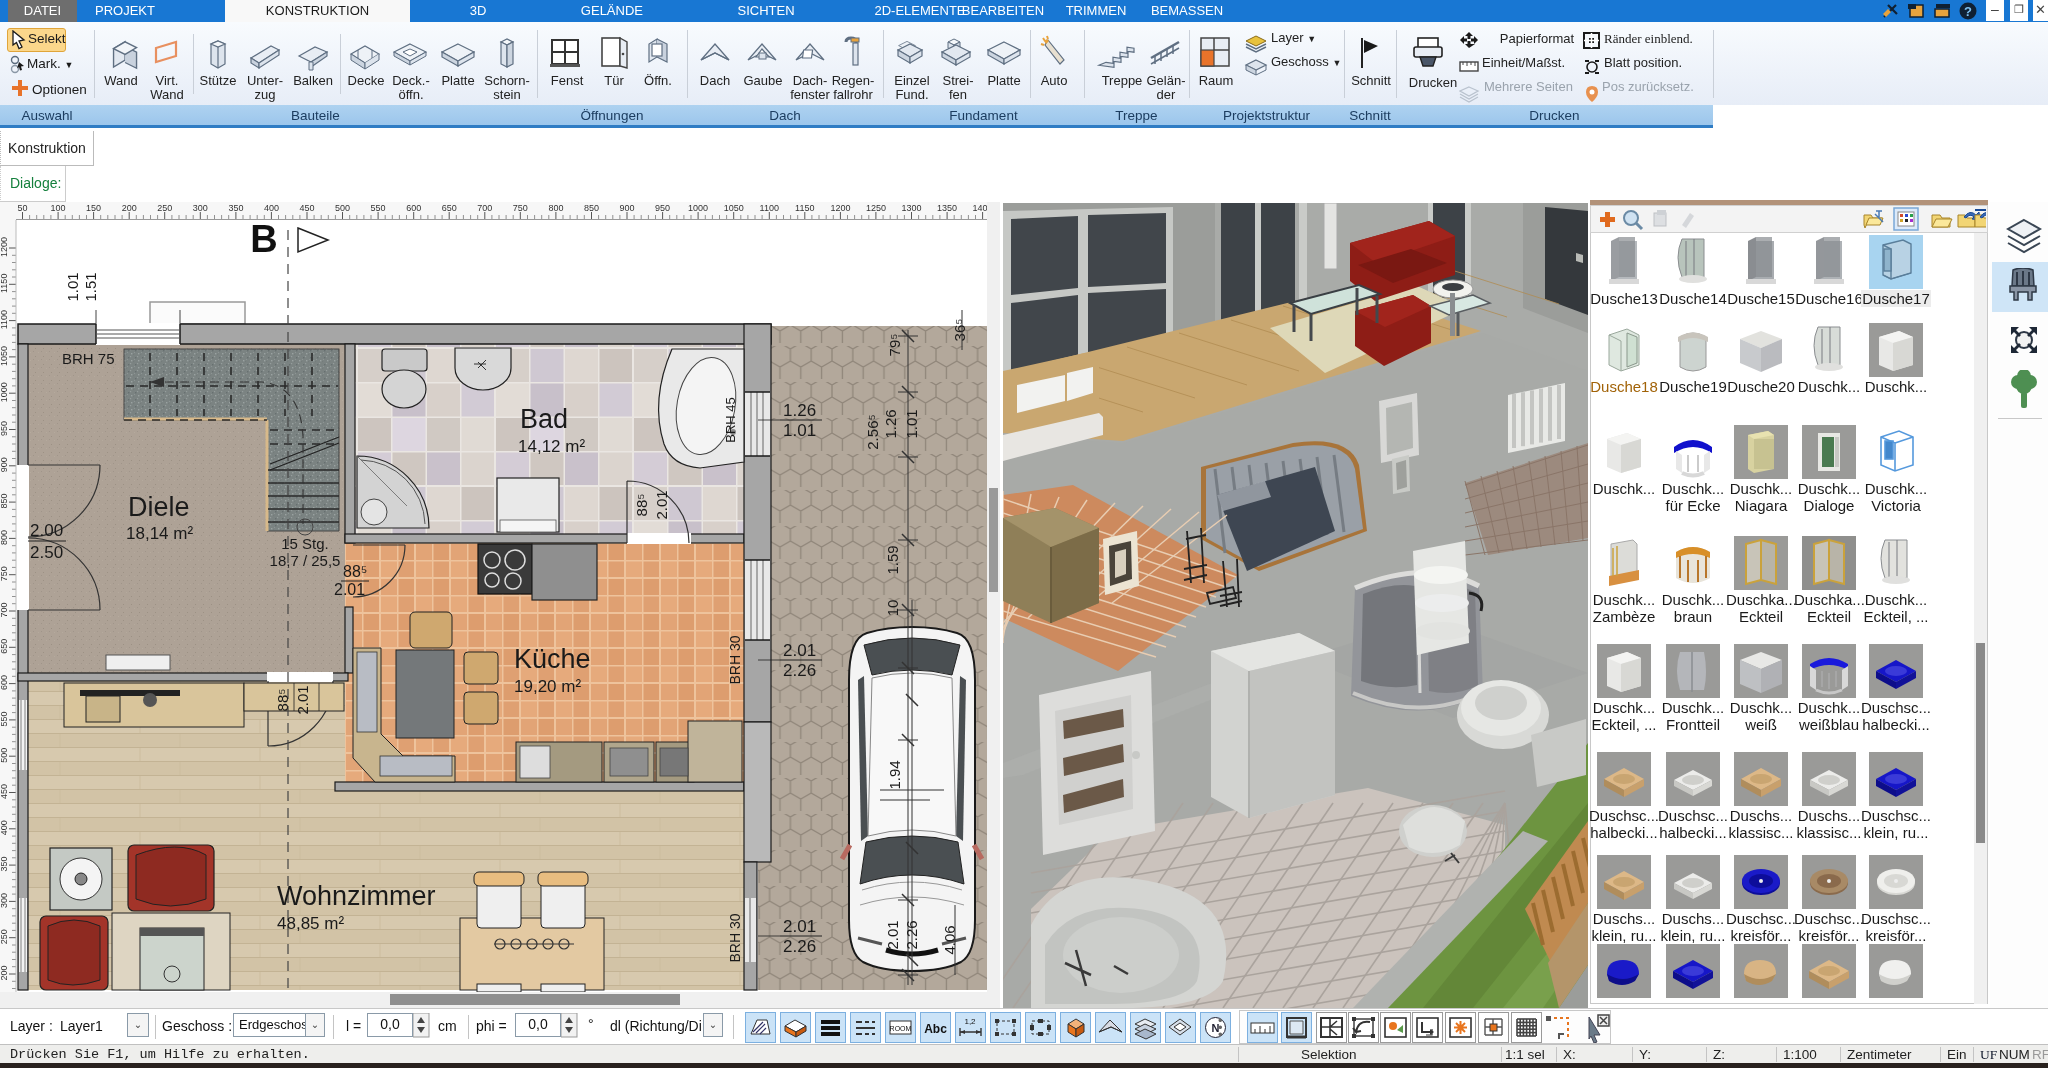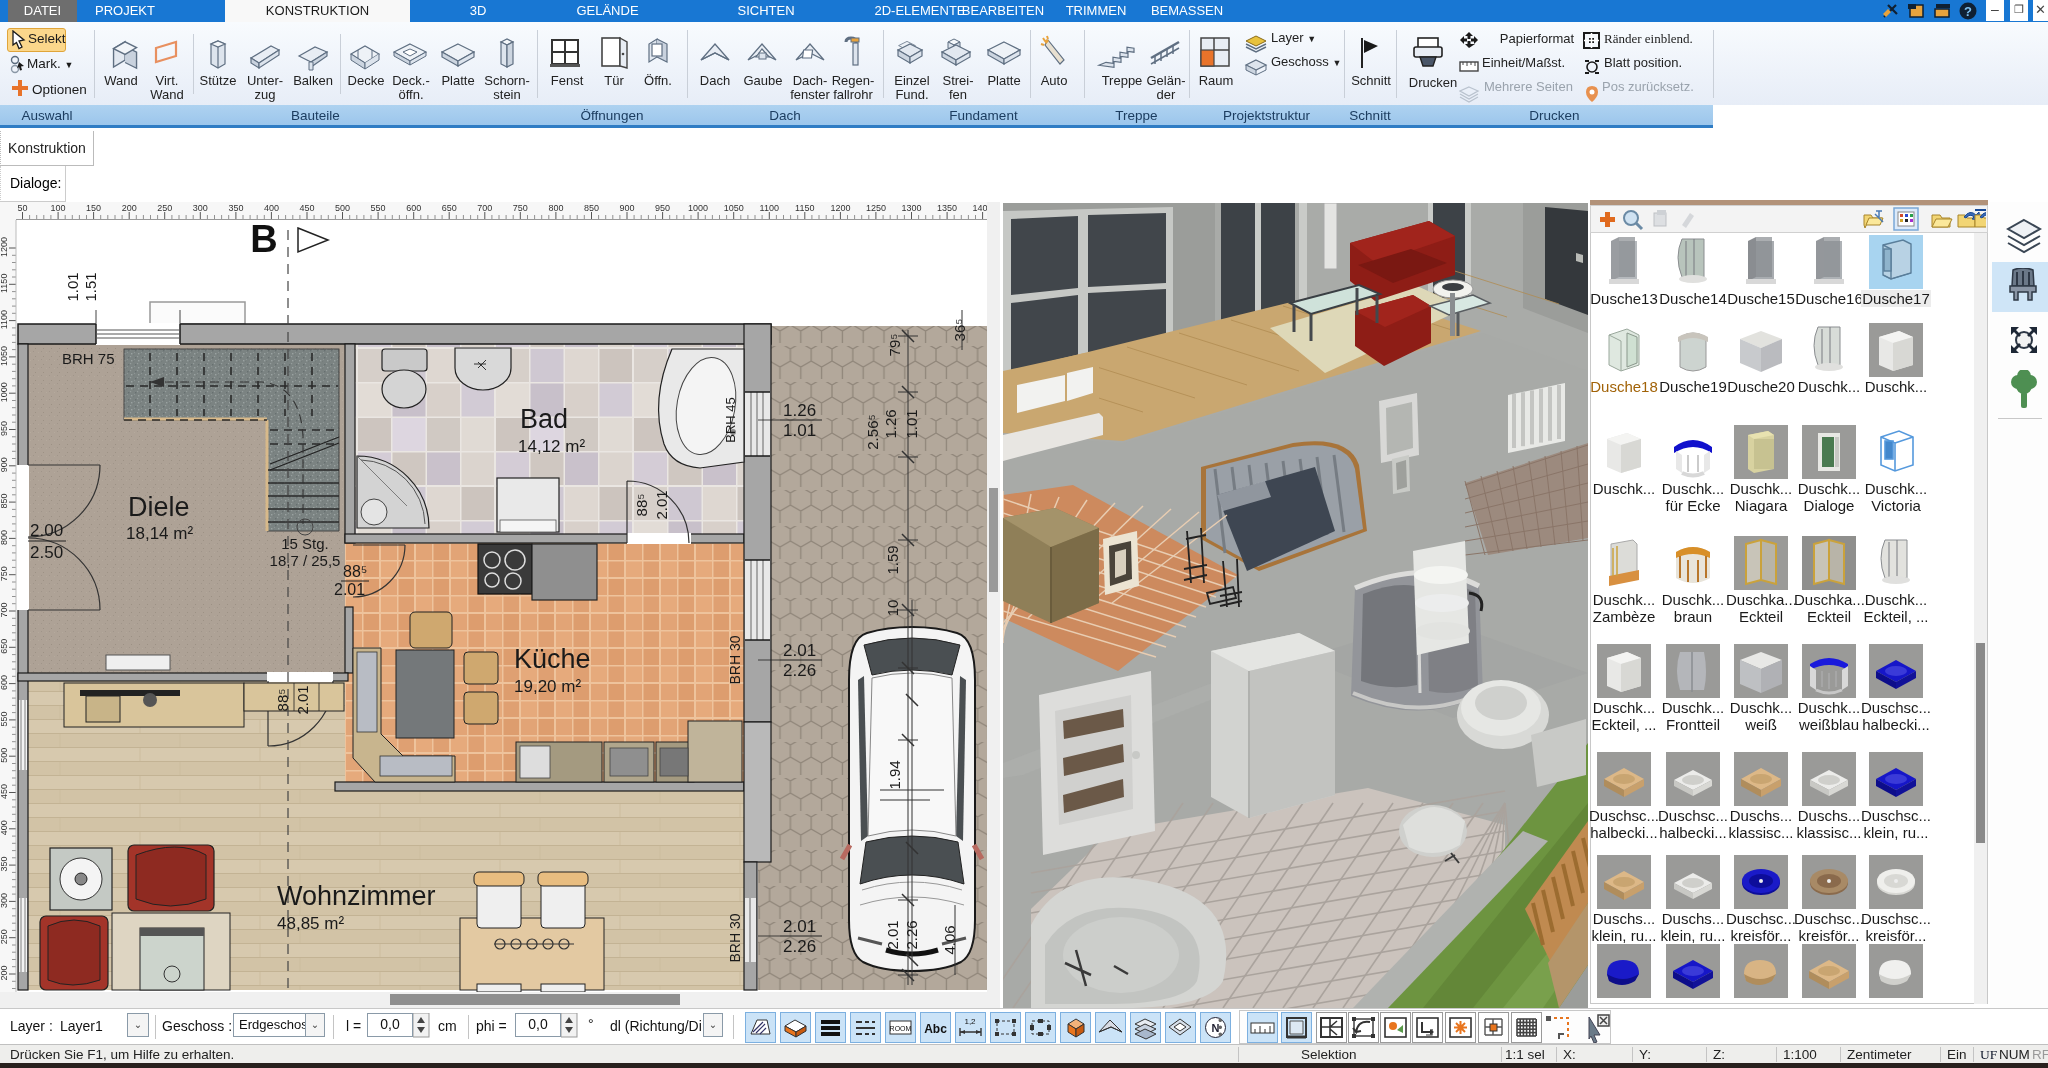--- a/index.html
+++ b/index.html
@@ -10,38 +10,38 @@
 #ribbon{position:absolute;left:0;top:22px;width:2048px;height:83px;
 background:linear-gradient(#f8fbfe,#e7edf7);}
 #grouplabels{position:absolute;left:0;top:105px;width:2048px;height:26px;background:#fff;}
 #glbar{position:absolute;left:0;top:0;width:1713px;height:23px;background:linear-gradient(#aed2f0,#9cc6ec);border-bottom:3px solid #2f7cc4;}
 .glab{position:absolute;top:3px;font-size:13.5px;color:#1c3d60;text-align:center;}
 .gsep{position:absolute;top:8px;width:1px;height:68px;background:#c9cfd8;}
 .rlabel{position:absolute;font-size:13px;color:#222;text-align:center;line-height:14px;}
 #tabrow{position:absolute;left:0;top:131px;width:2048px;height:35px;background:#fff;}
 #ktab{position:absolute;left:0;top:0;width:94px;height:35px;border-right:1px solid #bbb;border-bottom:1px solid #bbb;border-left:1px dotted #bbb;font-size:14px;color:#222;line-height:34px;text-align:center;background:#fff;}
 #dialoge{position:absolute;left:0;top:166px;width:2048px;height:36px;background:#fff;}
-#dbox{position:absolute;left:0;top:0;width:66px;height:36px;border-right:1px solid #ccc;border-bottom:1px solid #ccc;border-left:1px dotted #ccc;font-size:14px;color:#000000;line-height:35px;padding-left:9px;background:#fff;}
+#dbox{position:absolute;left:0;top:0;width:66px;height:36px;border-right:1px solid #ccc;border-bottom:1px solid #ccc;border-left:1px dotted #ccc;font-size:14px;color:#15803d;line-height:35px;padding-left:9px;background:#fff;}
 #main{position:absolute;left:0;top:202px;width:2048px;height:806px;background:#fff;}
 #vscroll{position:absolute;left:987px;top:0;width:13px;height:806px;background:#f0f0f0;}
 #vthumb{position:absolute;left:2px;top:286px;width:9px;height:104px;background:#9a9a9a;}
 #toolbar{position:absolute;left:0;top:1008px;width:2048px;height:36px;background:#fff;border-top:1px solid #c8c8c8;font-size:14px;color:#111;}
 #statusbar{position:absolute;left:0;top:1044px;width:2048px;height:19px;background:#eeeeec;border-top:1px solid #c0c0c0;font-size:13.5px;color:#222;}
 #blackbar{position:absolute;left:0;top:1063px;width:2048px;height:5px;background:#28211e;}
 .sep{position:absolute;top:2px;width:1px;height:15px;background:#c4c4c4;}
 .combo{position:absolute;border:1px solid #8a9aa8;background:#fff;height:24px;font-size:14px;}
 </style></head>
 <body>
 
 <div id="titlebar">
   <div class="ttab" style="left:8px;width:69px;background:#6e6e6e;">DATEI</div>
   <div class="ttab" style="left:63px;width:124px;">PROJEKT</div>
   <div class="ttab" style="left:225px;width:185px;background:#f8f8f8;color:#1a1a1a;">KONSTRUKTION</div>
   <div class="ttab" style="left:430px;width:96px;">3D</div>
-  <div class="ttab" style="left:550px;width:115px;">GELÄNDE</div>
+  <div class="ttab" style="left:528px;width:115px;text-align:right;">GELÄNDE</div>
   <div class="ttab" style="left:712px;width:108px;">SICHTEN</div>
   <div class="ttab" style="left:858px;width:124px;">2D-ELEMENTE</div>
   <div class="ttab" style="left:960px;width:86px;">BEARBEITEN</div>
   <div class="ttab" style="left:1060px;width:72px;">TRIMMEN</div>
   <div class="ttab" style="left:1148px;width:78px;">BEMASSEN</div>
   <svg class="abs" style="left:1880px;top:1px" width="105" height="20">
     <g stroke="#0f2033" stroke-width="2.2" fill="none">
       <path d="M4 16 L16 4"></path>
         <path d="M8 4 L17 13"></path>
     </g>
@@ -1667,21 +1667,21 @@
       <path d="M20 20 h-5 v5" stroke="#555" stroke-width="2" fill="none"></path>
     </svg>
     <svg class="abs" style="left:1585px;top:4px" width="26" height="30">
       <path d="M4 4 L15 22 L9 22 L12 29 L9 30 L6 23 L4 26 Z" fill="#6a7a88" stroke="#445"></path>
       <rect x="13" y="2" width="11" height="11" fill="#eee" stroke="#444" stroke-width="1.5"></rect>
       <path d="M15 4 l7 7 m0 -7 l-7 7" stroke="#444" stroke-width="1.5"></path>
     </svg>
 </div>
 
 <div id="statusbar">
-  <div class="abs" style="left:10px;top:2px;">Drücken Sie F1, um Hilfe zu erhalten.</div>
+  <div class="abs" style="left:10px;top:2px;font-family:Liberation Mono, monospace;">Drücken Sie F1, um Hilfe zu erhalten.</div>
   <div class="abs" style="left:1301px;top:2px;">Selektion</div>
   <div class="sep" style="left:1238px;"></div>
   <div class="sep" style="left:1501px;"></div>
   <div class="abs" style="left:1505px;top:2px;">1:1 sel</div>
   <div class="sep" style="left:1556px;"></div>
   <div class="abs" style="left:1563px;top:2px;">X:</div>
   <div class="sep" style="left:1632px;"></div>
   <div class="abs" style="left:1639px;top:2px;">Y:</div>
   <div class="sep" style="left:1706px;"></div>
   <div class="abs" style="left:1713px;top:2px;">Z:</div>

